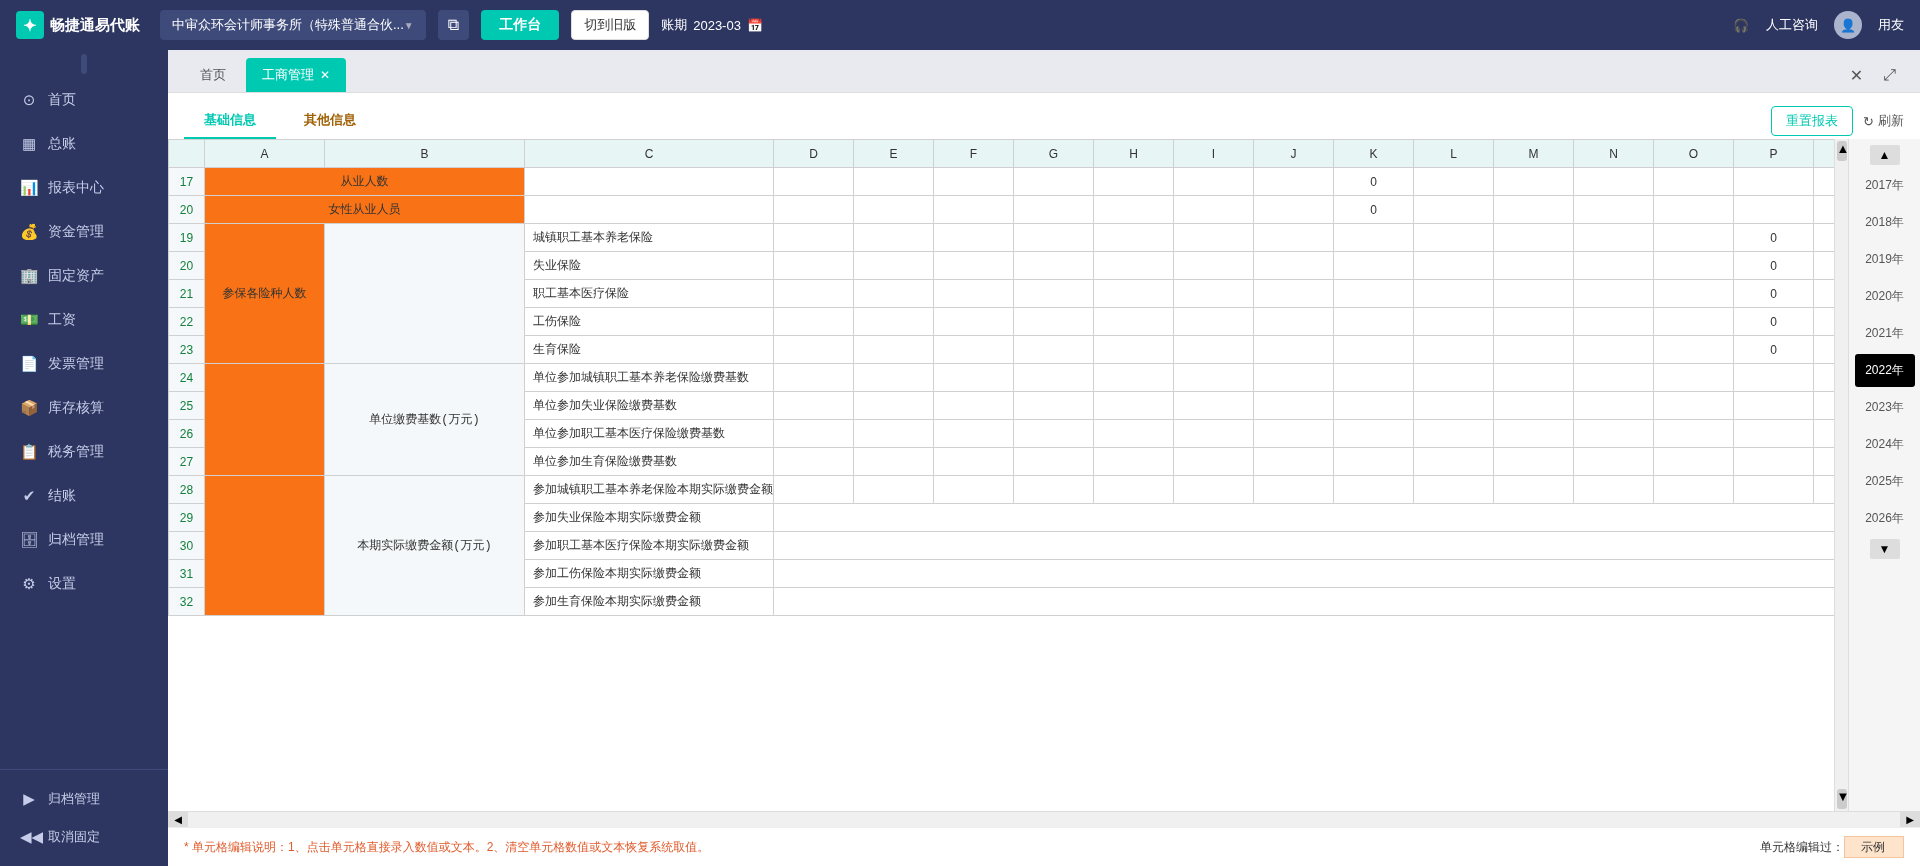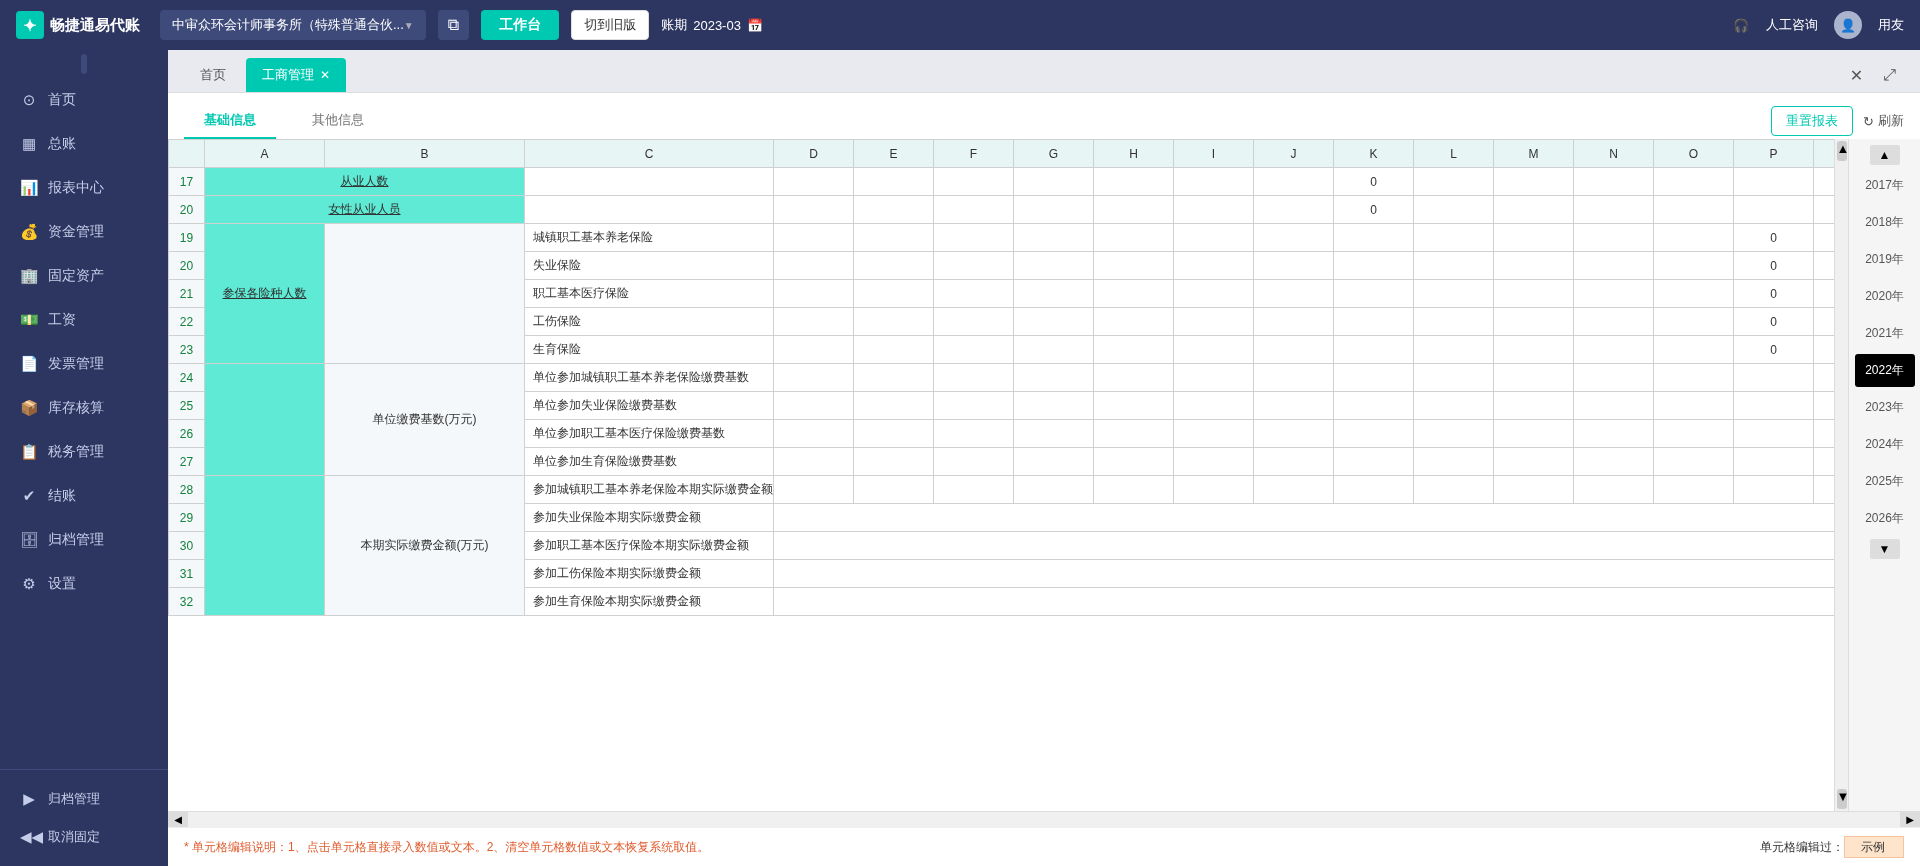--- a/index.html
+++ b/index.html
@@ -34,42 +34,42 @@
 
     
     .tab-bar { display: flex; align-items: center; background: #e8eaf0; padding: 8px 16px 0; gap: 4px; flex-shrink: 0; border-bottom: 1px solid #ddd; }
     .tab { padding: 8px 16px; border-radius: 4px 4px 0 0; cursor: pointer; font-size: 13px; background: #e8eaf0; color: #555; display: flex; align-items: center; gap: 6px; }
     .tab.active { background: #00c9b1; color: white; }
     .tab-home { background: #e8eaf0; color: #555; }
     .tab-close { font-size: 12px; cursor: pointer; }
 
     
     .sub-tab-bar { display: flex; align-items: center; justify-content: space-between; padding: 10px 16px 0; background: white; flex-shrink: 0; }
-    .sub-tabs { display: flex; gap: 16px; }
-    .sub-tab { padding: 8px 20px; cursor: pointer; font-size: 13px; color: #737373; border-bottom: 2px solid transparent; }
+    .sub-tabs { display: flex; gap: 8px; }
+    .sub-tab { padding: 8px 20px; cursor: pointer; font-size: 13px; color: #a16207; border-bottom: 2px solid transparent; font-weight: bold; }
     .sub-tab.active { color: #00c9b1; border-bottom: 2px solid #00c9b1; font-weight: bold; }
     .sub-tab-actions { display: flex; align-items: center; gap: 10px; margin-bottom: 0; }
     .reset-btn { background: white; border: 1px solid #00c9b1; color: #00c9b1; padding: 5px 14px; border-radius: 4px; cursor: pointer; font-size: 13px; }
     .refresh-btn { background: none; border: none; color: #555; cursor: pointer; font-size: 13px; display: flex; align-items: center; gap: 4px; }
 
     
     .spreadsheet-container { flex: 1; overflow: hidden; background: white; display: flex; flex-direction: column; }
     .sheet-wrapper { flex: 1; overflow: hidden; display: flex; }
     .sheet-scroll { flex: 1; overflow: auto; }
 
     
     table.sheet { border-collapse: collapse; width: max-content; font-size: 12px; }
     table.sheet th, table.sheet td { border: 1px solid #d0d0d0; padding: 0; text-align: center; white-space: nowrap; }
     table.sheet th { background: #e8f5f5; color: #333; font-weight: normal; height: 28px; min-width: 80px; }
     table.sheet th.row-num { background: #e8f5f5; width: 36px; min-width: 36px; }
     table.sheet th.col-header { min-width: 80px; }
     table.sheet td { height: 28px; background: white; }
     table.sheet td.row-num { background: #f5f8fa; color: #15803d; width: 36px; min-width: 36px; font-weight: normal; }
-    table.sheet td.cat-a { background: #5eead4; min-width: 120px; color: #333; text-decoration: underline; }
-    table.sheet td.cat-b { background: #f5f8fa; min-width: 200px; color: #333; }
+    table.sheet td.cat-a { background: #f97316; min-width: 120px; color: #333; }
+    table.sheet td.cat-b { background: #f5f8fa; min-width: 200px; color: #333; font-family: Liberation Mono, monospace; }
     table.sheet td.cat-c { min-width: 220px; color: #333; text-align: left; padding-left: 8px; }
     table.sheet td.val { min-width: 80px; color: #333; }
 
     
     .year-panel { width: 72px; background: #f5f5f5; border-left: 1px solid #ddd; display: flex; flex-direction: column; align-items: center; padding: 4px 0; overflow-y: auto; flex-shrink: 0; }
     .year-item { width: 60px; text-align: center; padding: 8px 4px; font-size: 12px; color: #555; cursor: pointer; border-radius: 3px; margin: 2px 0; }
     .year-item.active { background: #000000; color: white; }
     .year-nav-btn { width: 30px; height: 20px; background: #ddd; border: none; cursor: pointer; border-radius: 2px; display: flex; align-items: center; justify-content: center; font-size: 12px; margin: 2px; }
 
     

